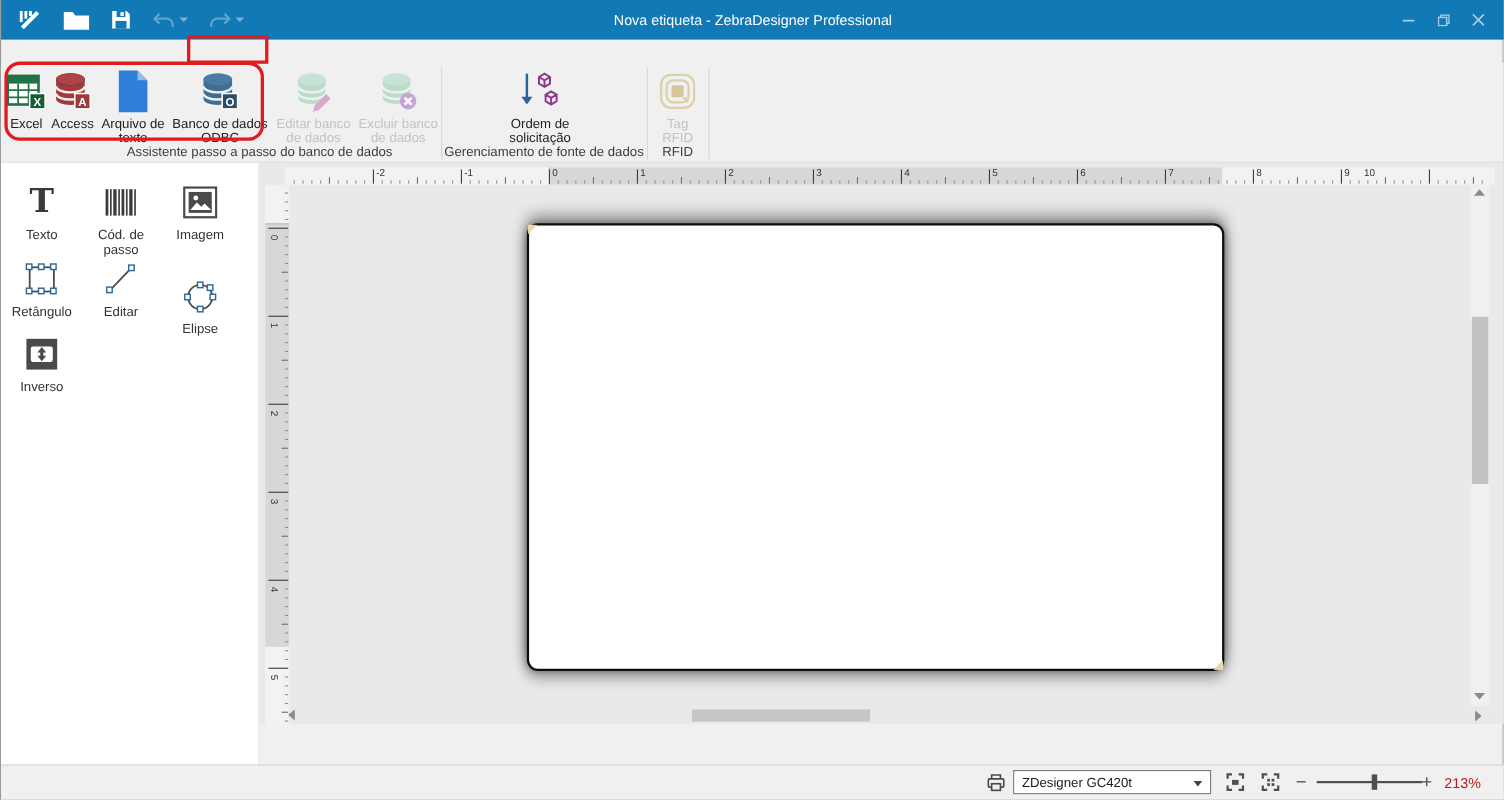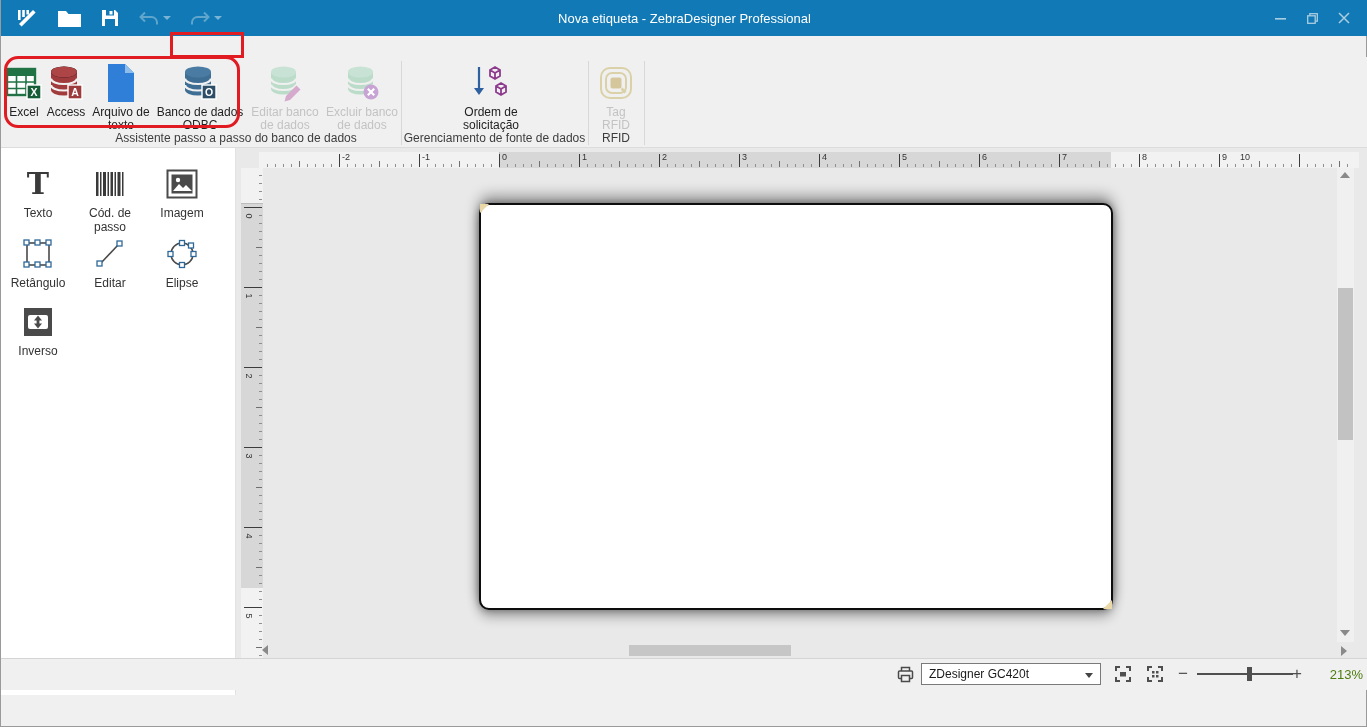--- a/index.html
+++ b/index.html
@@ -79,31 +79,31 @@
   .tri-right { border-top:5px solid transparent; border-bottom:5px solid transparent; border-left:6px solid #8a8a8a; }
 
   
   .designtabs { position:absolute; left:235px; top:658px; width:1132px; height:37px; background:#f0f0f0; border-top:1px solid #c6c6c6; }
   .design-tab { position:absolute; left:8px; top:1px; width:138px; height:33px; background:#fcfcfc;
     border:1px solid #9c9c9c; border-bottom:4px solid var(--accent,#1179b5);
     display:flex; align-items:center; justify-content:center;
     color:var(--accent,#1179b5); font-size:13px; font-weight:bold; }
 
   
-  .statusbar { position:absolute; left:0; top:658px; width:1367px; height:32px; background:#f0f0f0; border-top:1px solid #d4d4d4; }
+  .statusbar { position:absolute; left:0; top:695px; width:1367px; height:32px; background:#f0f0f0; border-top:1px solid #d4d4d4; }
   .printer-select { position:absolute; left:920px; top:4px; width:180px; height:22px; background:#fff; border:1px solid #7a7a7a;
     display:flex; align-items:center; font-size:12px; color:#1a1a1a; padding-left:7px; }
   .printer-select .caret { position:absolute; right:7px; top:9px; width:0; height:0;
     border-left:4px solid transparent; border-right:4px solid transparent; border-top:5px solid #444; }
   .sb-icon { position:absolute; display:flex; align-items:center; justify-content:center; }
   .zoom-minus,.zoom-plus { position:absolute; top:4px; width:16px; height:22px; display:flex; align-items:center; justify-content:center;
     font-size:17px; color:#4f4f4f; }
   .zoom-track { position:absolute; left:1196px; top:14px; width:96px; height:2px; background:#4f4f4f; }
   .zoom-thumb { position:absolute; left:1246px; top:8px; width:5px; height:14px; background:#4f4f4f; }
-  .zoom-pct { position:absolute; left:1312px; top:8px; width:50px; font-size:13px; color:#4d7c0f;text-align:right; }
+  .zoom-pct { position:absolute; left:1312px; top:8px; width:50px; font-size:13px; color:#b91c1c; }
 </style>
 </head>
 <body>
 
 <div id="app">
 
   <div class="titlebar">
     <div class="qat">
       <span class="btn">
         <svg width="24" height="24" viewBox="0 0 24 24">
@@ -344,21 +344,21 @@
         <svg width="34" height="32" viewBox="0 0 34 32">
           <path d="M7 26 L26 6" stroke="#4a4a4a" stroke-width="1.6"></path>
           <g fill="#fff" stroke="#2e6899" stroke-width="1.3">
             <rect x="4" y="23" width="5" height="5"></rect>
               <rect x="24" y="3" width="5" height="5"></rect>
             </g>
           </svg>
       </span>
       <span class="t-label">Editar</span>
     </div>
-    <div class="tool" style="left:146px;top:88px;">
+    <div class="tool" style="left:146px;top:104px;">
       <span class="icon">
         <svg width="34" height="32" viewBox="0 0 34 32">
           <circle cx="17" cy="16" r="11" fill="none" stroke="#4a4a4a" stroke-width="1.6"></circle>
           <g fill="#fff" stroke="#2e6899" stroke-width="1.3">
             <rect x="14.5" y="2.5" width="5" height="5"></rect>
               <rect x="26" y="13.5" width="5" height="5"></rect>
             <rect x="14.5" y="24.5" width="5" height="5"></rect>
               <rect x="3" y="13.5" width="5" height="5"></rect>
             <rect x="23.5" y="5" width="5" height="5"></rect>
             </g>

